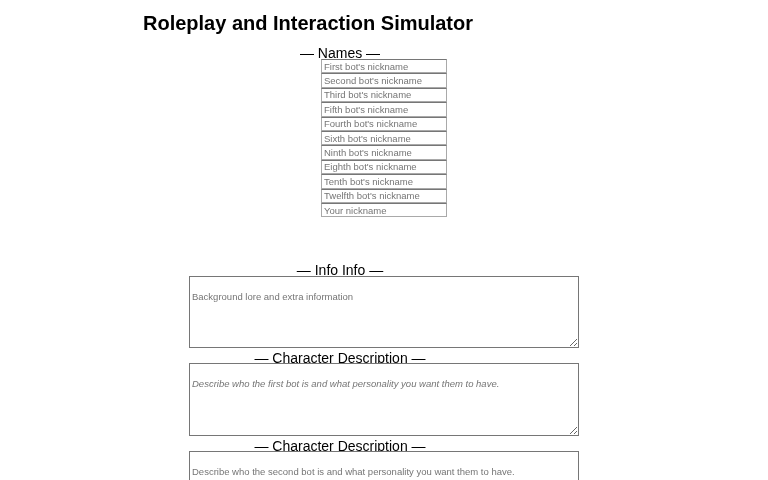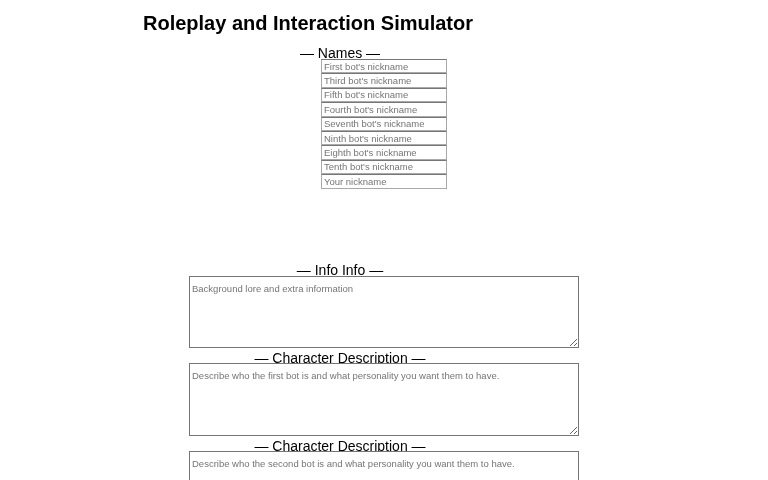--- a/index.html
+++ b/index.html
@@ -60,52 +60,54 @@
       background: #fff;
       outline: none;
     }
     .names input::placeholder { color: #757575; }
     textarea {
       position: absolute;
       left: 189px;
       width: 390px;
       box-sizing: border-box;
       margin: 0;
-      padding: 6px 2px;
+      padding: 14px 2px;
       border: 1px solid #767676;
       font-family: "Liberation Sans", sans-serif;
       font-size: 9.5px;
       line-height: 12px;
       resize: both;
       background: #fff;
       outline: none;
     }
     textarea::placeholder { color: #757575; }
   </style>
 </head>
 <body>
 
 <div class="page">
   <h1>Roleplay and Interaction Simulator</h1>
 
   <div class="section-label" style="top:47px;">— Names —</div>
 
   <div class="names">
     <input type="text" placeholder="First bot's nickname" style="">
+    <input type="text" placeholder="Second bot's nickname" style="">
     <input type="text" placeholder="Third bot's nickname" style="">
     <input type="text" placeholder="Fifth bot's nickname" style="">
     <input type="text" placeholder="Fourth bot's nickname" style="">
-    <input type="text" placeholder="Seventh bot's nickname" style="">
+    <input type="text" placeholder="Sixth bot's nickname" style="">
     <input type="text" placeholder="Ninth bot's nickname" style="">
     <input type="text" placeholder="Eighth bot's nickname" style="">
     <input type="text" placeholder="Tenth bot's nickname" style="">
+    <input type="text" placeholder="Twelfth bot's nickname" style="">
     <input type="text" placeholder="Your nickname" style="">
   </div>
 
   <div class="section-label" style="top:264px;">— Info Info —</div>
   <textarea style="top: 276px; height: 72px;" placeholder="Background lore and extra information"></textarea>
 
   <div class="section-label" style="top:352px;">— Character Description —</div>
-  <textarea style="top: 363px; height: 73px;" placeholder="Describe who the first bot is and what personality you want them to have."></textarea>
+  <textarea style="top: 363px; height: 73px; font-style: italic;" placeholder="Describe who the first bot is and what personality you want them to have."></textarea>
 
   <div class="section-label" style="top:440px;">— Character Description —</div>
   <textarea style="top: 451px; height: 73px;" placeholder="Describe who the second bot is and what personality you want them to have."></textarea>
 </div>
 
 </body></html>

